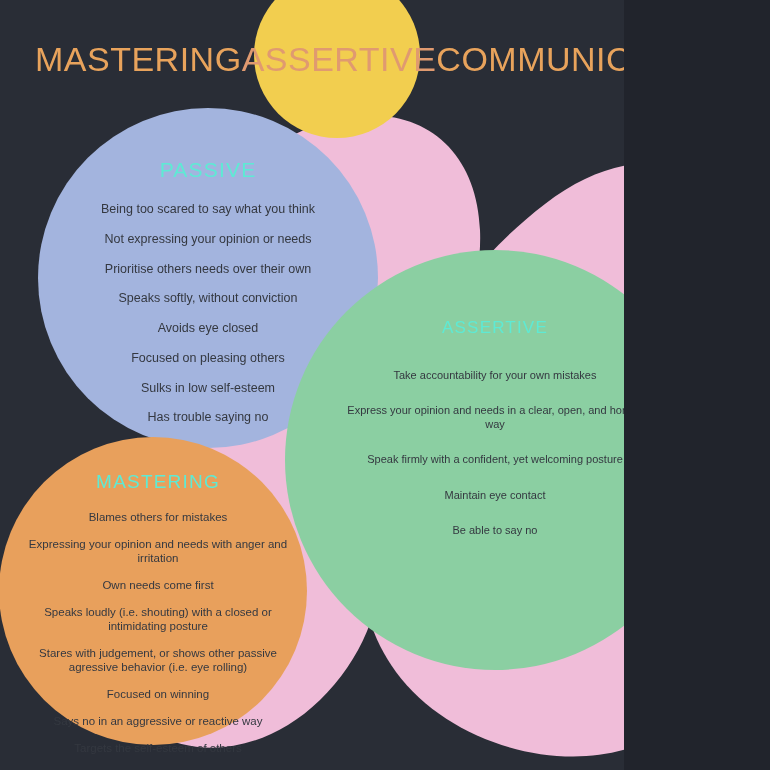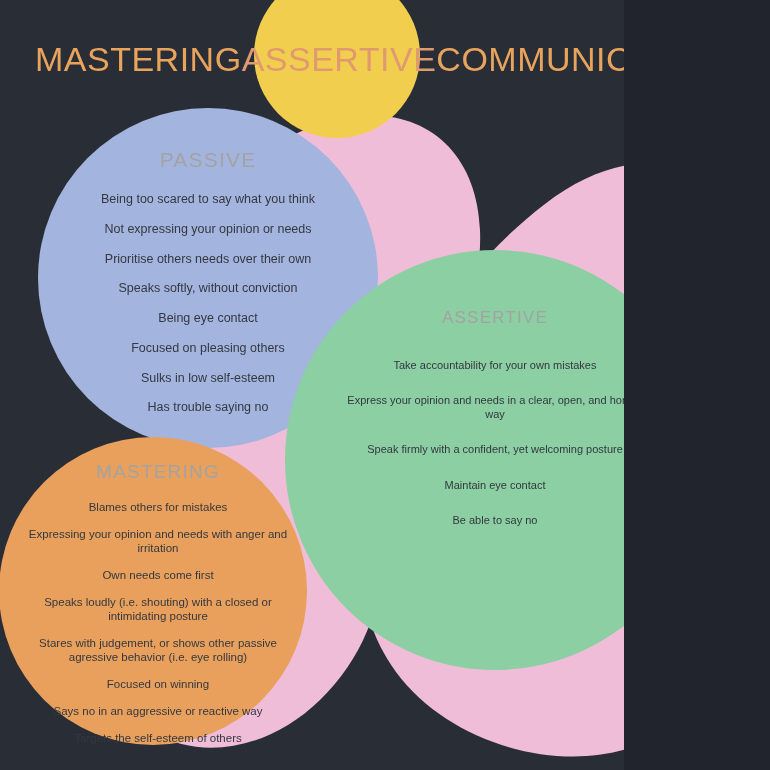--- a/index.html
+++ b/index.html
@@ -37,24 +37,24 @@
   .title .w { display: inline-block; }
   .title .w.mid { color: #e09a70; }
 
   .panel {
     position: absolute;
     z-index: 4;
     color: #343840;
     text-align: center;
   }
   .panel h2 {
-    margin: 0;
+    margin: 10px;
     font-weight: 400;
     letter-spacing: 1.2px;
-    color: #a3a3a3;
+    color: #5eead4;
   }
   .panel ul {
     list-style: none;
     margin: 8px;
     padding: 0;
   }
   .panel li {
     line-height: 1.22;
   }
 
@@ -109,21 +109,21 @@
     <span class="w">MASTERING </span><span class="w mid">ASSERTIVE</span><span class="w"> COMMUNICATION</span>
   </div>
 
   <section class="panel" id="panel-passive">
     <h2>PASSIVE</h2>
     <ul>
       <li>Being too scared to say what you think</li>
       <li>Not expressing your opinion or needs</li>
       <li>Prioritise others needs over their own</li>
       <li>Speaks softly, without conviction</li>
-      <li>Being eye contact</li>
+      <li>Avoids eye closed</li>
       <li>Focused on pleasing others</li>
       <li>Sulks in low self-esteem</li>
       <li>Has trouble saying no</li>
     </ul>
   </section>
 
   <section class="panel" id="panel-assertive">
     <h2>ASSERTIVE</h2>
     <ul>
       <li>Take accountability for your own mistakes</li>

